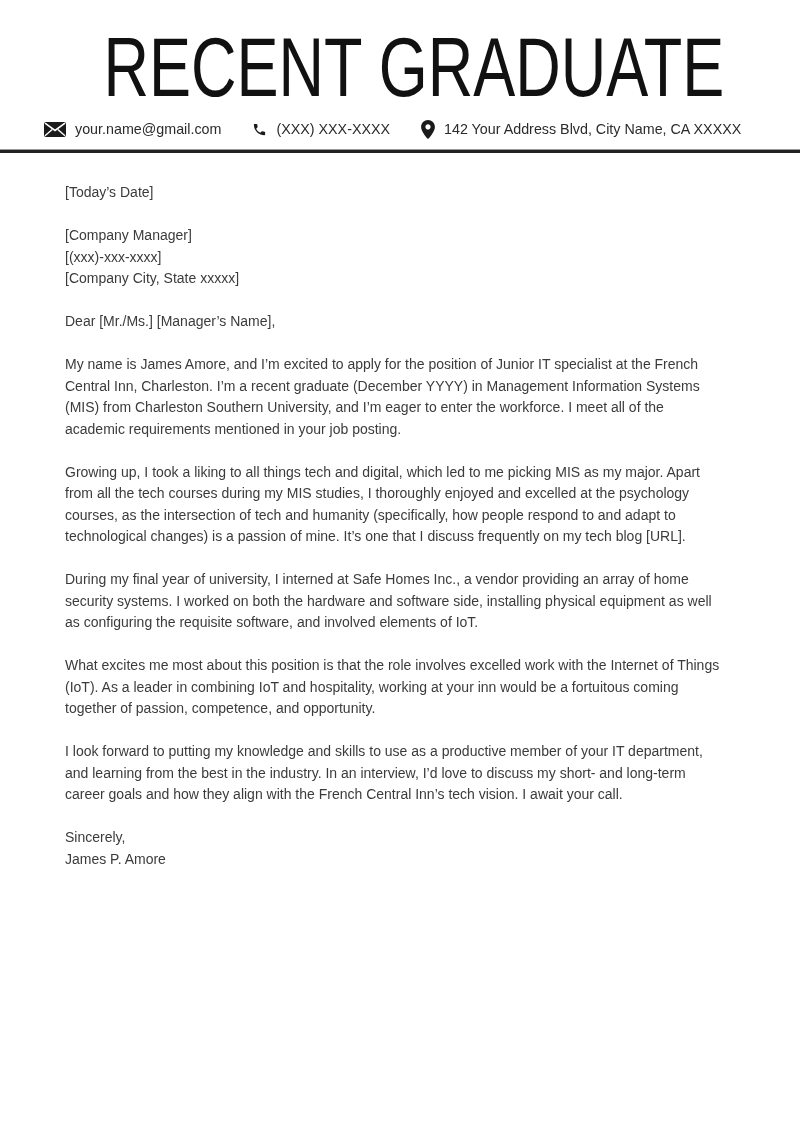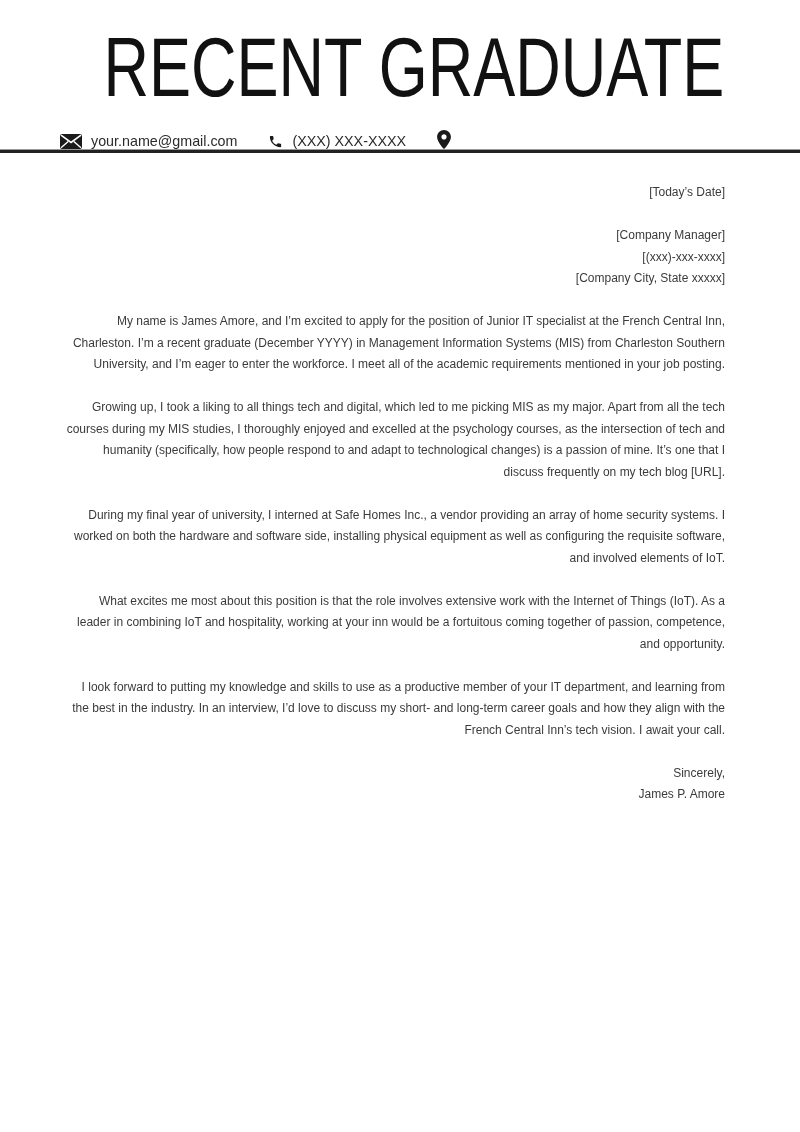--- a/index.html
+++ b/index.html
@@ -27,43 +27,42 @@
   }
   .page-title .title-inner {
     display: inline-block;
     transform: scaleX(0.75);
     transform-origin: 50% 50%;
     letter-spacing: 0px;
   }
   .contact-row {
     height: 40px;
     display: flex;
-    align-items: flex-end;
-    padding-left: 60px;
+    align-items: center;
+    padding-left: 44px;
     gap: 31px;
     font-size: 14.3px;
     color: #2b2b2b;
   }
   .contact-item { display: flex; align-items: center; gap: 9px; white-space: nowrap; }
   .contact-item svg { display: block; }
   .header-divider {
     width: 800px;
     height: 0;
     border-top: 1px solid #9a9a9a;
     border-bottom: 3px solid #212121;
   }
 
   
   .letter-body {
     padding: 29px 0 0 65px;
     width: 725px;
-    font-size: 12px;
+    font-size: 14px;
     line-height: 21.5px;
     color: #3b3b3b;
-    text-align: right;
   }
   .letter-body p { margin: 0 0 21.5px 0; }
   .block { margin: 0 0 21.5px 0; }
   .block p { margin: 0; }
 </style>
 </head>
 <body>
 
 <div class="page">
 
@@ -91,41 +90,43 @@
         </span>
         <span>(XXX) XXX-XXXX</span>
       </div>
 
       <div class="contact-item">
         <span>
           <svg width="14" height="19" viewBox="0 0 24 33">
             <path fill="#1a1a1a" d="M12 0C5.4 0 0 5.4 0 12c0 9 12 21 12 21s12-12 12-21C24 5.4 18.6 0 12 0zm0 16.5c-2.5 0-4.5-2-4.5-4.5S9.5 7.5 12 7.5s4.5 2 4.5 4.5-2 4.5-4.5 4.5z"></path>
           </svg>
         </span>
+        <span>142 Your Address Blvd, City Name, CA XXXXX</span>
       </div>
     </div>
   </header>
 
   <div class="header-divider"></div>
 
   <main class="letter-body">
     <p>[Today’s Date]</p>
 
     <div class="block">
       <p>[Company Manager]</p>
       <p>[(xxx)-xxx-xxxx]</p>
       <p>[Company City, State xxxxx]</p>
     </div>
 
 
+    <p>Dear [Mr./Ms.] [Manager’s Name],</p>
 
     <p>My name is James Amore, and I’m excited to apply for the position of Junior IT specialist at the French Central Inn, Charleston. I’m a recent graduate (December YYYY) in Management Information Systems (MIS) from Charleston Southern University, and I’m eager to enter the workforce. I meet all of the academic requirements mentioned in your job posting.</p>
     <p>Growing up, I took a liking to all things tech and digital, which led to me picking MIS as my major. Apart from all the tech courses during my MIS studies, I thoroughly enjoyed and excelled at the psychology courses, as the intersection of tech and humanity (specifically, how people respond to and adapt to technological changes) is a passion of mine. It’s one that I discuss frequently on my tech blog [URL].</p>
     <p>During my final year of university, I interned at Safe Homes Inc., a vendor providing an array of home security systems. I worked on both the hardware and software side, installing physical equipment as well as configuring the requisite software, and involved elements of IoT.</p>
-    <p>What excites me most about this position is that the role involves extensive work with the Internet of Things (IoT). As a leader in combining IoT and hospitality, working at your inn would be a fortuitous coming together of passion, competence, and opportunity.</p>
+    <p>What excites me most about this position is that the role involves excelled work with the Internet of Things (IoT). As a leader in combining IoT and hospitality, working at your inn would be a fortuitous coming together of passion, competence, and opportunity.</p>
     <p>I look forward to putting my knowledge and skills to use as a productive member of your IT department, and learning from the best in the industry. In an interview, I’d love to discuss my short- and long-term career goals and how they align with the French Central Inn’s tech vision. I await your call.</p>
 
     <div class="block">
       <p>Sincerely,</p>
       <p>James P. Amore</p>
     </div>
   </main>
 
 </div>
 

